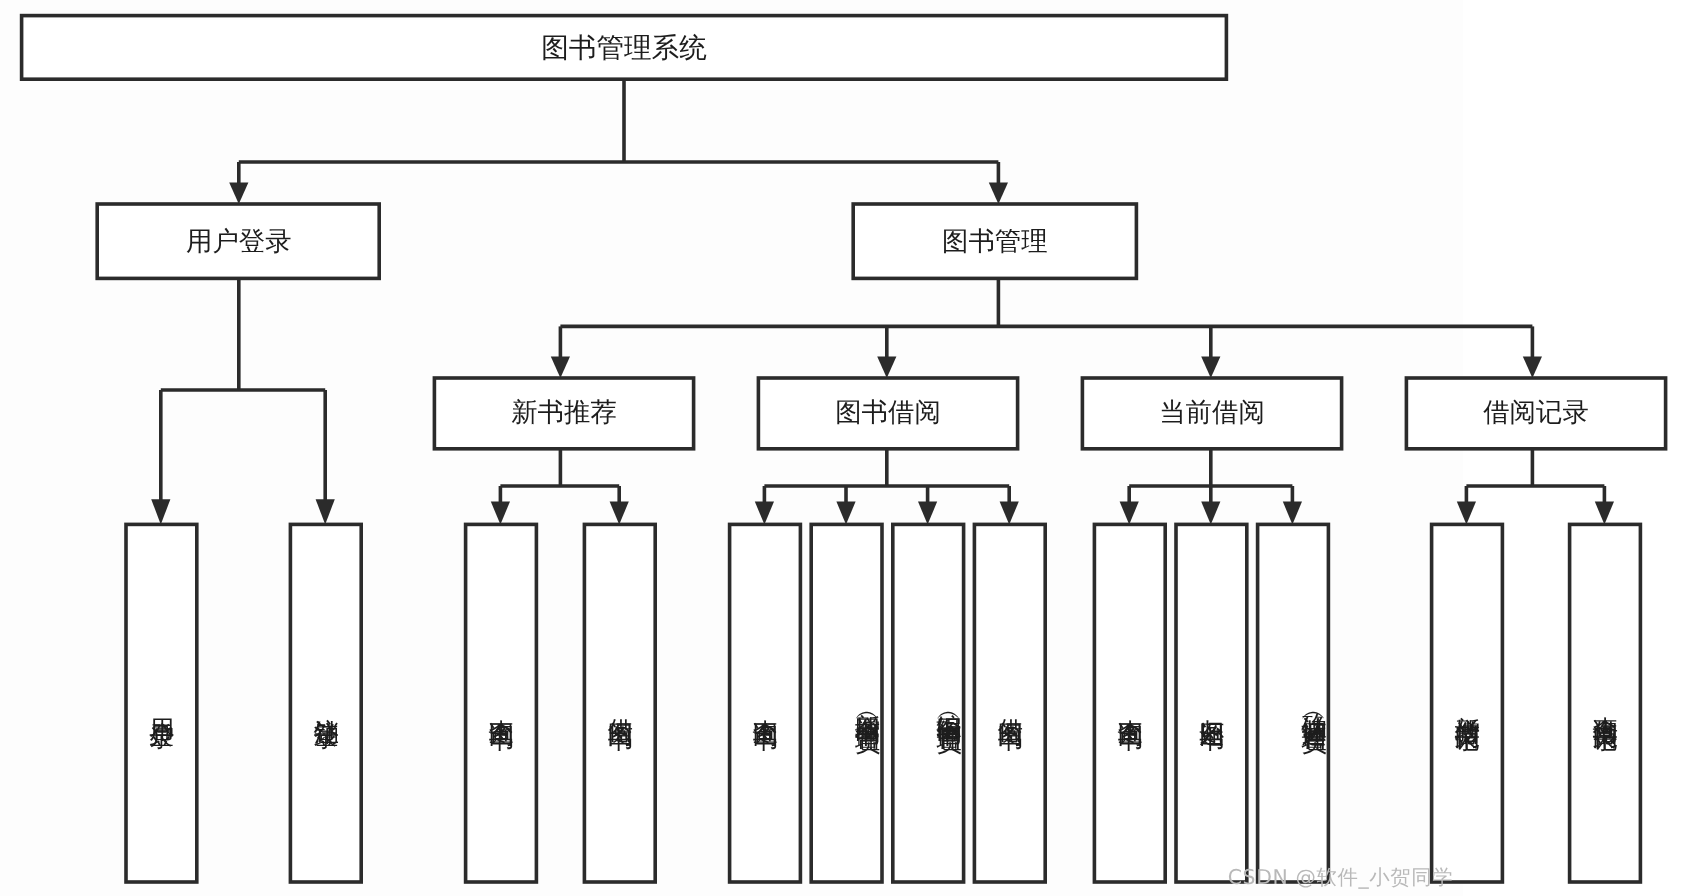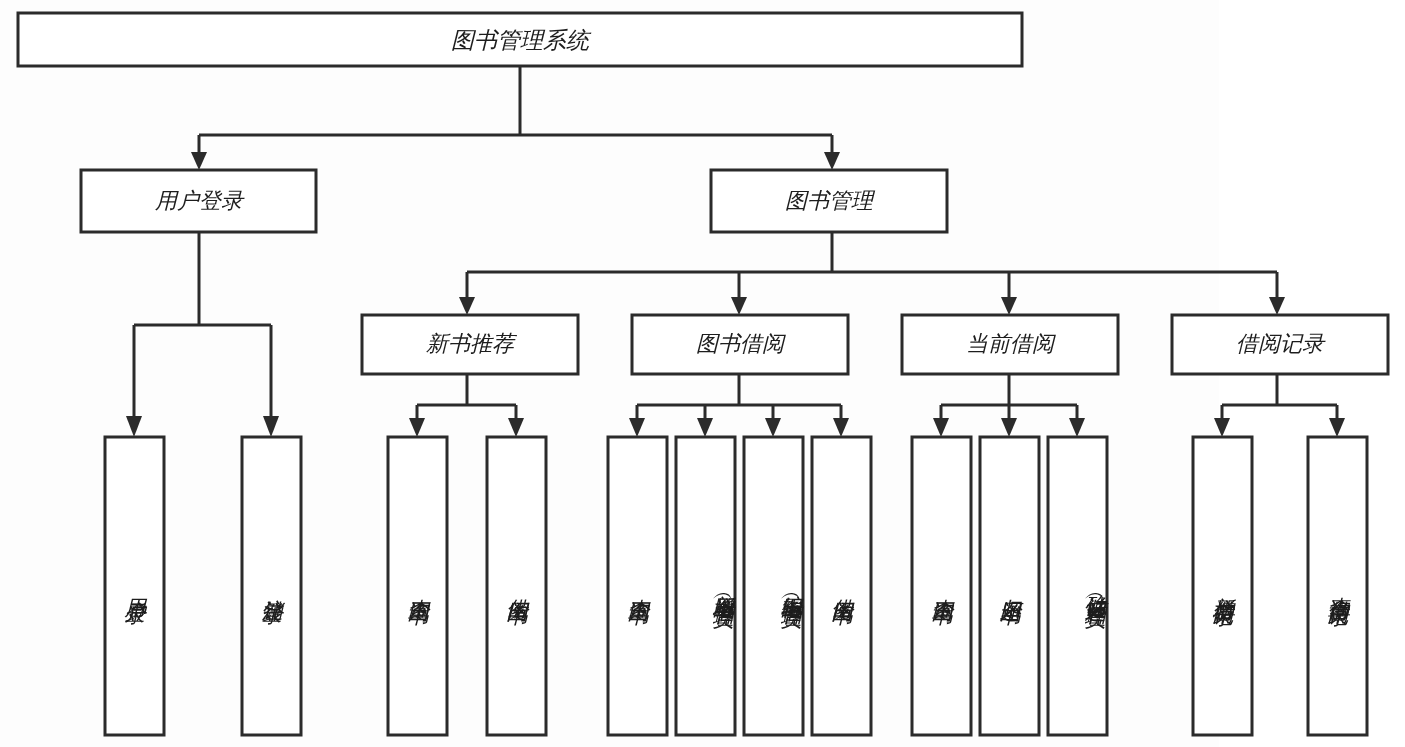--- a/index.html
+++ b/index.html
@@ -13,21 +13,20 @@
     height: 747px;
     font-family: "DejaVu Sans", "Liberation Sans", sans-serif;
     overflow: hidden;
     position: relative;
   }
   #diagram-root {
     position: relative;
     width: 1219px;
     height: 747px;
     background: #fdfdfd;
-    font-style: italic;
   }
   svg.diagram-canvas {
     position: absolute;
     left: 0;
     top: 0;
     width: 1405px;
     height: 747px;
   }
   
   .node-box {
@@ -218,14 +217,15 @@
   <div class="leaf-label" style="left:744px; top:443px; width:59px; height:288px;">编辑图书（管理员）</div>
   <div class="leaf-label centered" style="left:812px; top:437px; width:59px; height:298px;">借阅图书</div>
 
   <div class="leaf-label centered" style="left:912px; top:437px; width:59px; height:298px;">查询图书</div>
   <div class="leaf-label centered" style="left:980px; top:437px; width:59px; height:298px;">归还图书</div>
   <div class="leaf-label" style="left:1048px; top:443px; width:59px; height:288px;">确认归还（管理员）</div>
 
   <div class="leaf-label centered" style="left:1193px; top:437px; width:59px; height:298px;">新增借阅记录</div>
   <div class="leaf-label centered" style="left:1308px; top:437px; width:59px; height:298px;">查询借阅记录</div>
 
+  <div class="watermark">CSDN @软件_小贺同学</div>
 
 </div>
 
 </body></html>

